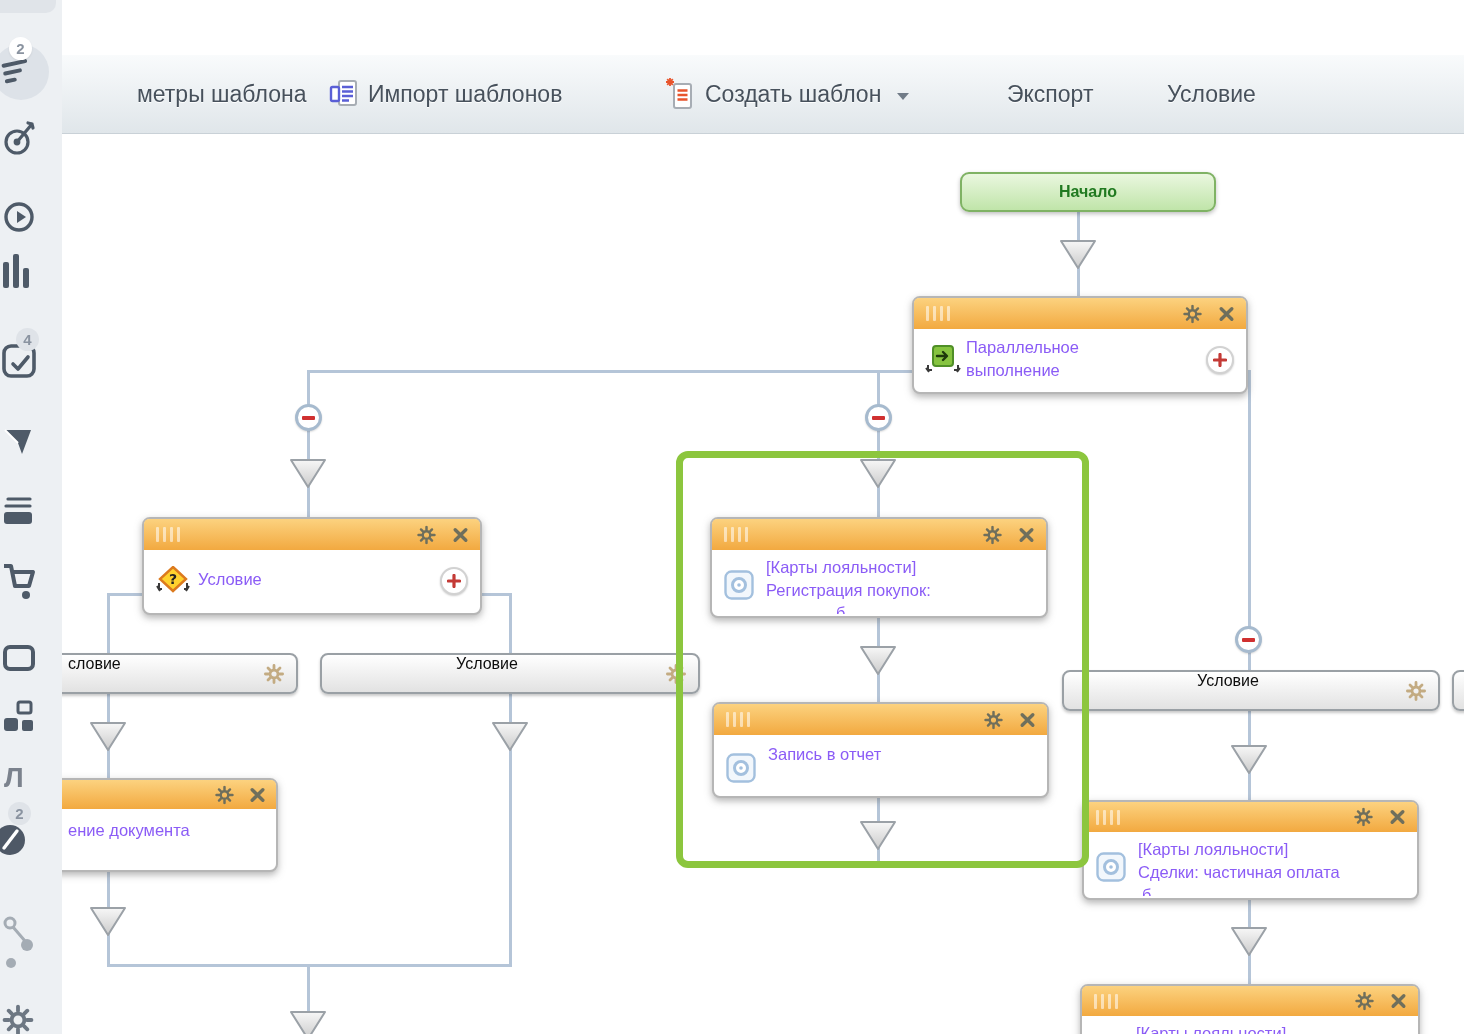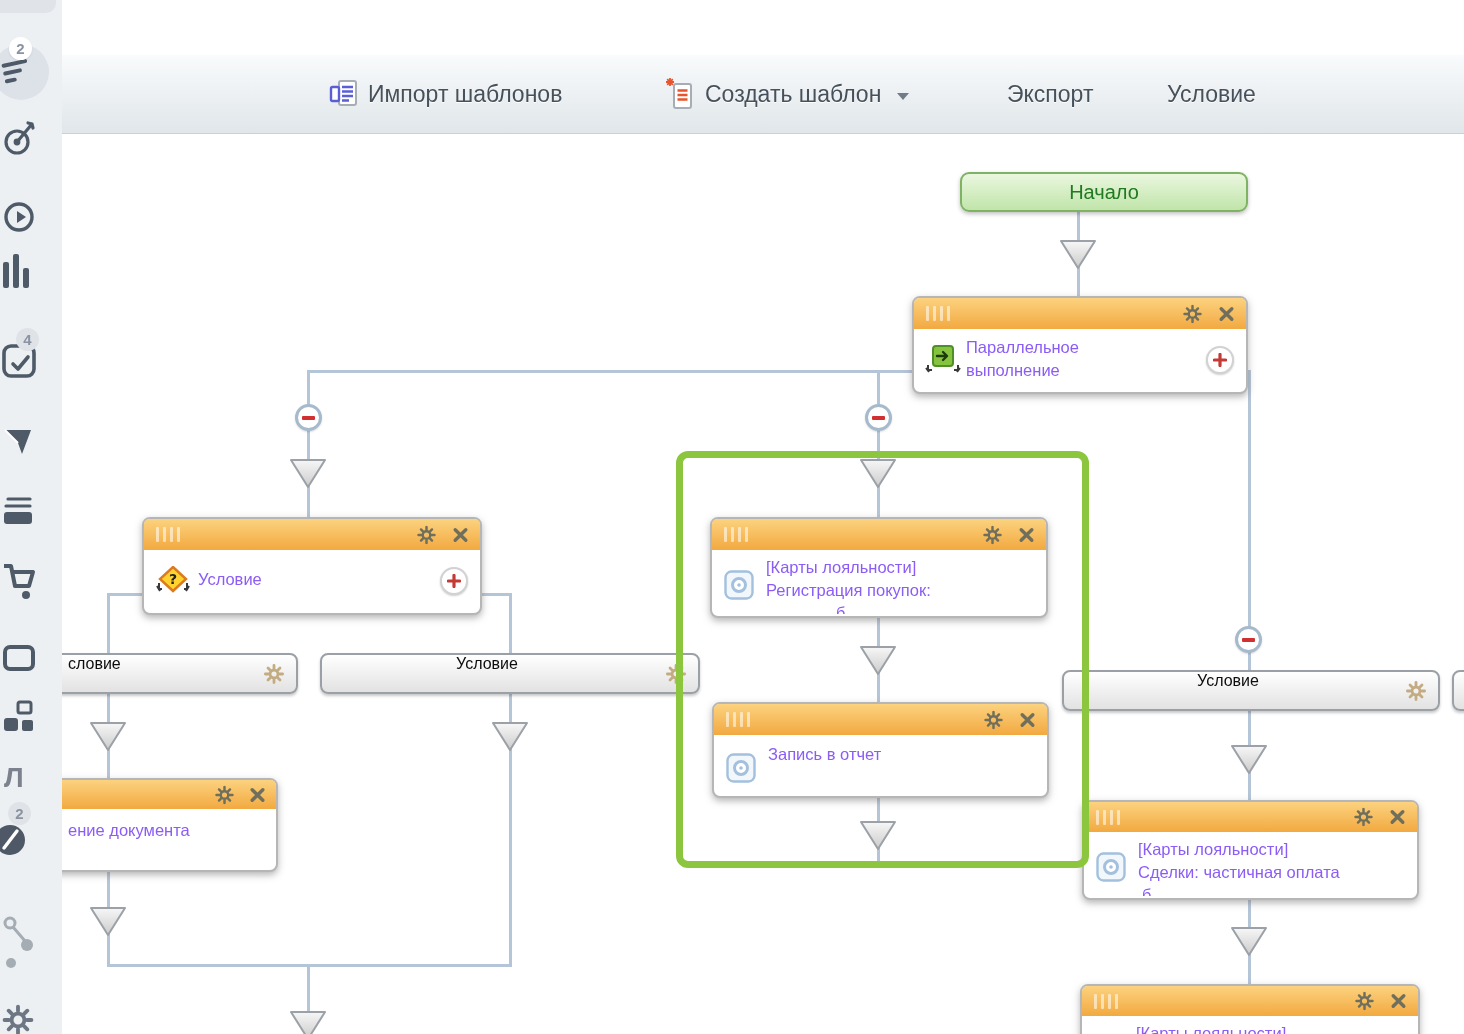--- a/index.html
+++ b/index.html
@@ -44,24 +44,24 @@
   .hic{position:absolute;top:50%;transform:translateY(-50%);cursor:pointer;line-height:0;}
   .minus-bar{width:17px;height:4px;background:#6f6f5c;border-radius:2px;}
   .wf-b{position:relative;font-size:16.5px;color:#8b5cf6;line-height:23px;overflow:hidden;}
   .plus{position:absolute;right:12px;top:50%;transform:translateY(-50%);
     width:24px;height:24px;border-radius:50%;background:#fff;border:2px solid #d2d2d2;
     box-shadow:0 1px 2px rgba(0,0,0,.2);display:flex;align-items:center;justify-content:center;cursor:pointer;}
   .bar{position:absolute;height:41px;background:linear-gradient(#ffffff,#e2e2e2);
     border:2px solid #9aa0a5;border-radius:8px;box-shadow:0 2px 3px rgba(0,0,0,.22);
     z-index:4;display:flex;font-size:16px;color:#0d0d0d;box-sizing:border-box;cursor:pointer;}
   .bar .gear-tan{position:absolute;right:12px;top:50%;transform:translateY(-50%);line-height:0;}
-  .start{position:absolute;left:960px;top:172px;width:288px;height:40px;z-index:4;box-sizing:border-box;
+  .start{position:absolute;left:960px;top:172px;width:256px;height:40px;z-index:4;box-sizing:border-box;
     border:2px solid #7fb264;border-radius:9px;background:linear-gradient(#eaf7df,#c0e5a9);
-    color:#217a21;font-size:20px;display:flex;align-items:center;justify-content:center;
-    box-shadow:0 2px 4px rgba(0,0,0,.25);cursor:pointer;}
+    color:#217a21;font-size:16px;display:flex;align-items:center;justify-content:center;
+    box-shadow:0 2px 4px rgba(0,0,0,.25);cursor:pointer;font-weight:bold;}
   .hl{position:absolute;left:676px;top:451px;width:399px;height:403px;border:7px solid #8cc63e;
     border-radius:12px;z-index:15;pointer-events:none;}
   .ricon{position:absolute;line-height:0;}
 </style>
 </head>
 <body>
 
 <svg width="0" height="0" style="position:absolute">
   <defs>
     <linearGradient id="triG" x1="0" y1="0" x2="0" y2="1">
@@ -375,20 +375,23 @@
   </div>
   <div class="wf-b" style="height:64px">
     <div style="position:absolute;left:54px;top:6px">[Карты лояльности]</div>
   </div>
 </div>
 
 <div class="hl"></div>
 
 <div class="top-white"></div>
 <div class="toolbar">
+  <div class="tb-item" style="left:75px">
+    <span>метры шаблона</span>
+  </div>
   <div class="tb-item" style="left:266px">
     <span class="ricon" style="position:static">
       <svg width="30" height="32" viewBox="0 0 30 32">
         <rect x="11" y="3" width="17" height="24" rx="2" fill="#ffffff" stroke="#a7adb4" stroke-width="2"></rect>
         <path d="M14 9h11M14 13.5h11M14 18h11M14 22.5h7" stroke="#5a5fd6" stroke-width="2.4"></path>
         <rect x="3" y="9" width="8" height="14" rx="1.5" fill="#ffffff" stroke="#5a5fd6" stroke-width="2.4"></rect>
       </svg>
     </span>
     <span>Импорт шаблонов</span>
   </div>

